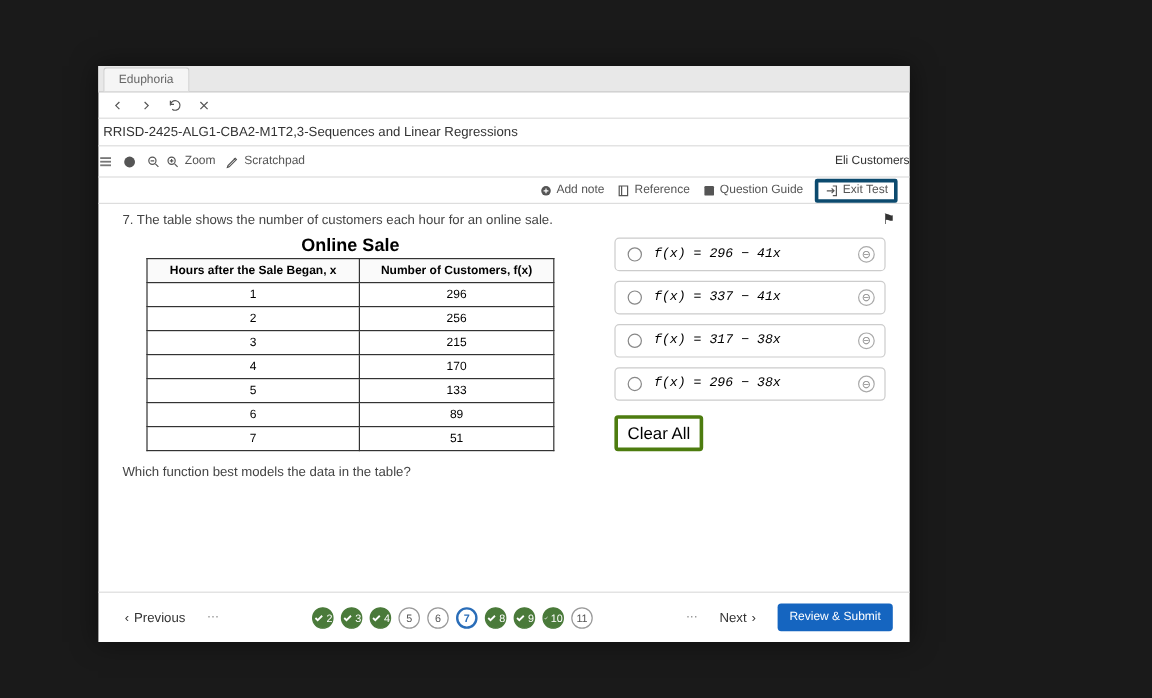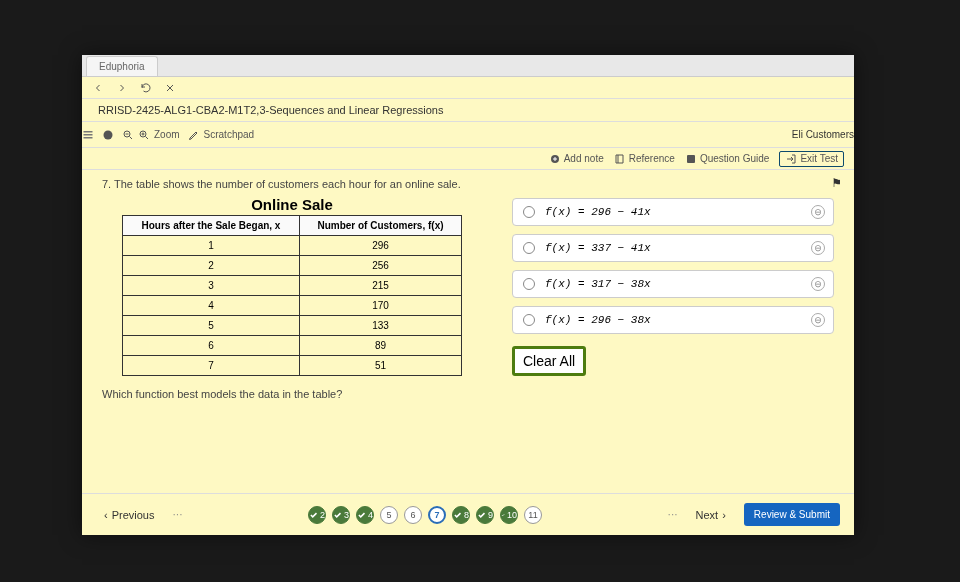--- a/index.html
+++ b/index.html
@@ -1,29 +1,29 @@
 <!DOCTYPE html>
 <html><head>
 <meta charset="utf-8">
 <style>
   *{box-sizing:border-box;margin:0;padding:0;font-family:Arial,Helvetica,sans-serif}
   body{background:#1a1a1a;width:960px;height:582px;overflow:hidden;position:relative}
-  .screen{position:absolute;left:82px;top:55px;width:772px;height:480px;background:#fef9c3;box-shadow:0 0 20px rgba(0,0,0,.5);display:flex;flex-direction:column}
+  .screen{position:absolute;left:82px;top:55px;width:676px;height:480px;background:#ffffff;box-shadow:0 0 20px rgba(0,0,0,.5);display:flex;flex-direction:column}
   .tab-strip{height:22px;background:#e8e8e8;display:flex;align-items:flex-end;border-bottom:1px solid #ccc}
   .tab{background:#f5f5f5;padding:4px 12px;font-size:10px;color:#666;border:1px solid #ccc;border-bottom:none;border-radius:3px 3px 0 0;margin-left:4px}
   .nav-row{height:22px;display:flex;align-items:center;gap:12px;padding:0 10px;border-bottom:1px solid #ddd;color:#555}
   .nav-row svg{width:12px;height:12px}
-  .title-row{padding:5px 16px;font-size:11px;color:#333;border-bottom:1px solid #ddd}
+  .title-row{padding:5px 4px;font-size:11px;color:#333;border-bottom:1px solid #ddd}
   .tool-row{height:26px;display:flex;align-items:center;padding:0 0;gap:8px;border-bottom:1px solid #ddd;font-size:10px;color:#555}
   .tool-row .spacer{flex:1}
   .tool-row .grp{display:flex;align-items:center;gap:4px}
   .tool-row .username{color:#333;font-size:10px}
   .secondary-row{height:22px;display:flex;align-items:center;justify-content:flex-end;padding:0 10px;gap:10px;font-size:10px;color:#555;border-bottom:1px solid #ddd}
   .secondary-row .grp{display:flex;align-items:center;gap:3px}
-  .exit{border:1px solid #0c4a6e;padding:1px 5px;border-radius:2px}
+  .exit{border:3px solid #0c4a6e;padding:1px 5px;border-radius:2px}
   .content{flex:1;padding:8px 20px;display:flex;gap:30px;position:relative}
   .qnum{font-size:11px;color:#444;margin-bottom:6px}
   .left-col{flex:0 0 380px}
   .right-col{flex:1;padding-top:20px}
   .tbl-title{text-align:center;font-size:15px;font-weight:bold;margin-bottom:2px}
   table{border-collapse:collapse;width:340px;margin:0 auto}
   th,td{border:1px solid #333;font-size:10px;text-align:center;padding:4px 6px}
   th{font-weight:bold;background:#fafafa}
   .prompt{font-size:11px;color:#444;margin-top:12px}
   .option{display:flex;align-items:center;border:1px solid #ccc;border-radius:4px;padding:7px 10px;margin-bottom:8px;background:#fff;font-size:11px;position:relative}

